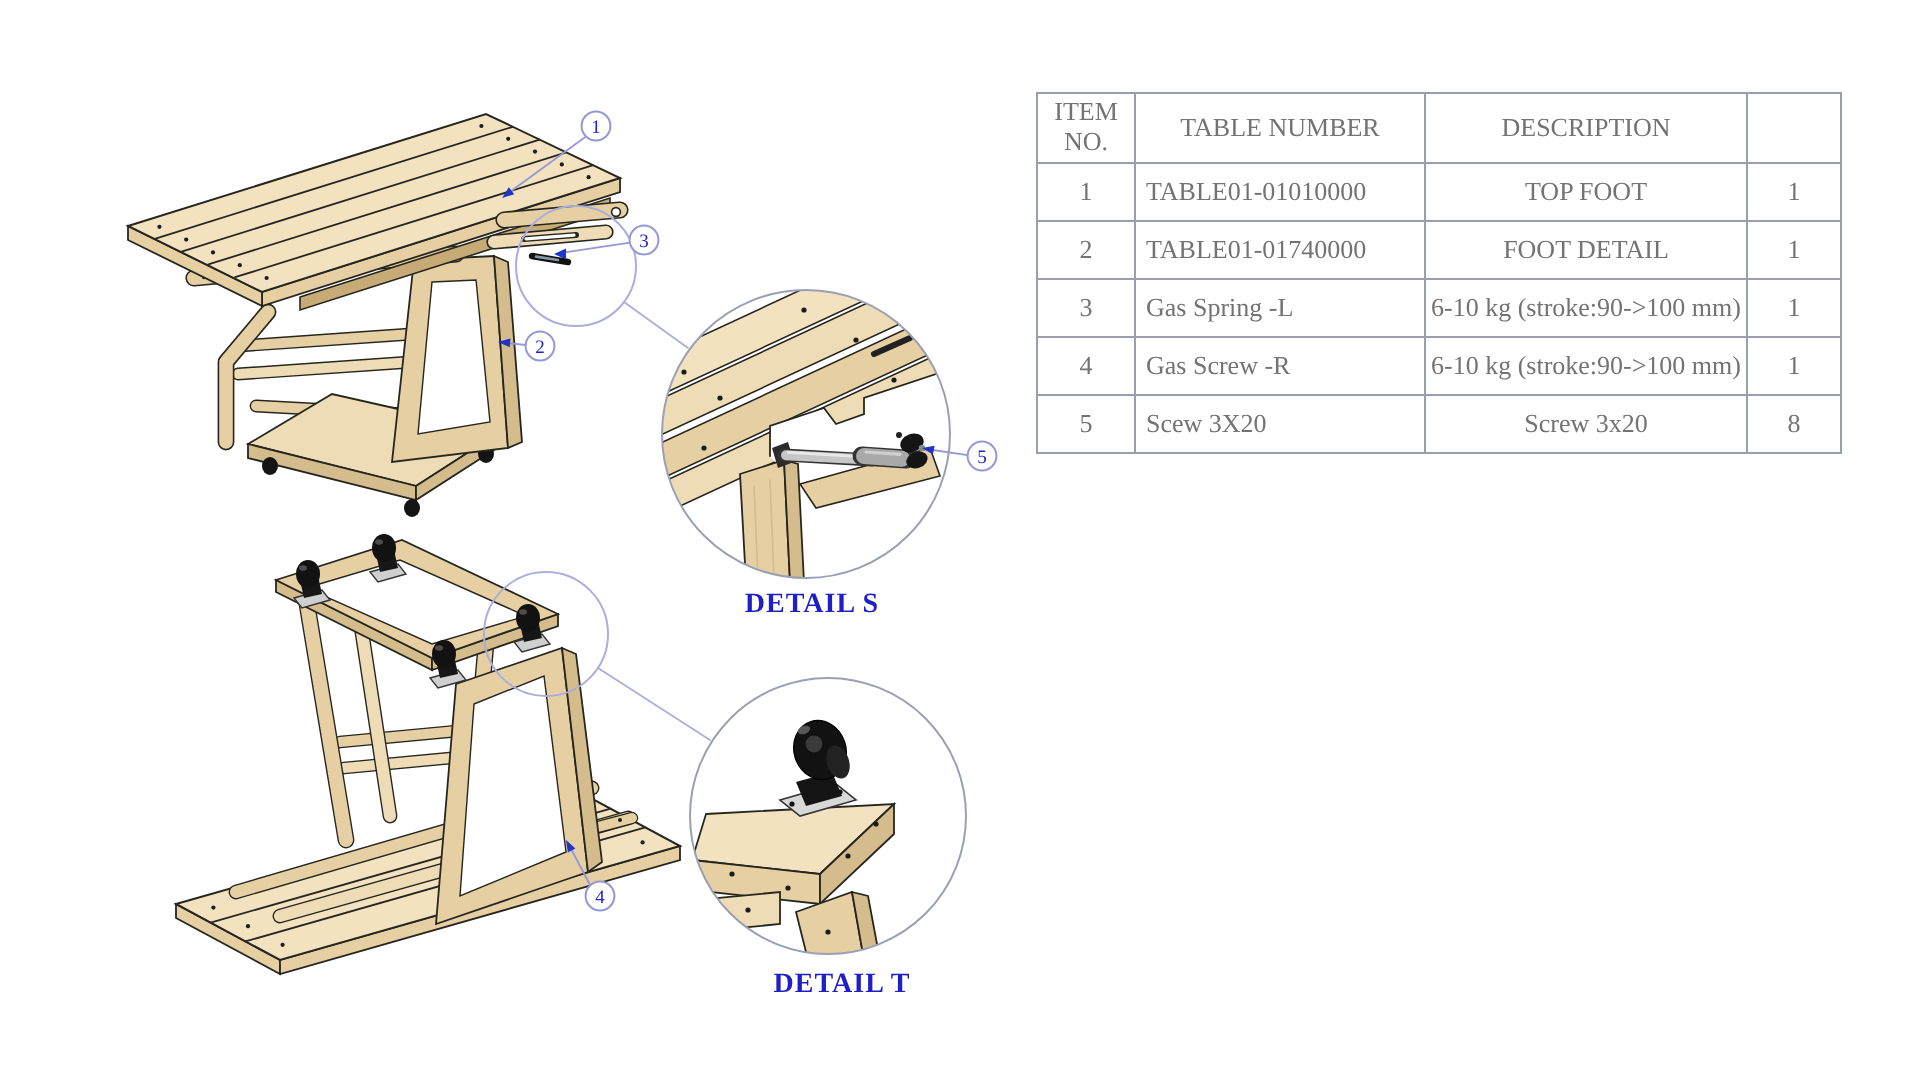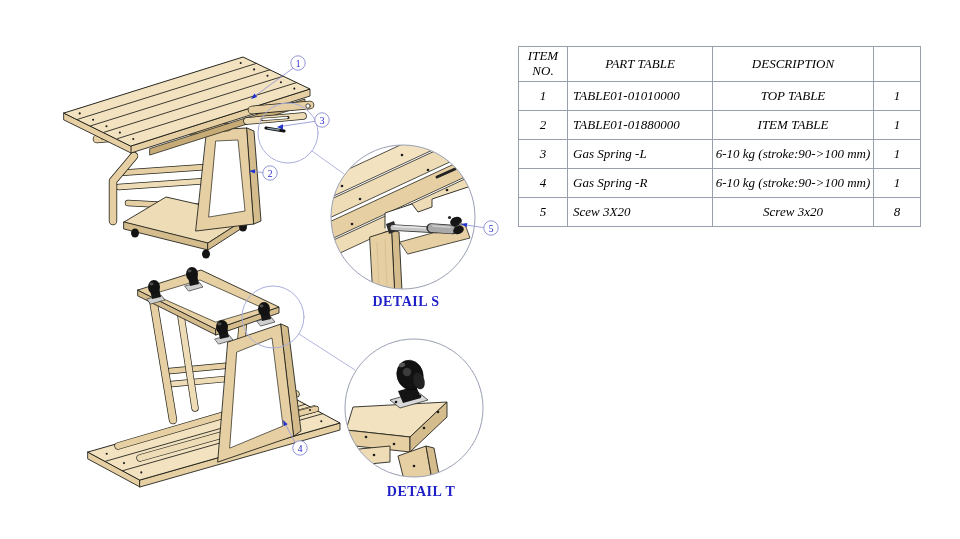--- a/index.html
+++ b/index.html
@@ -5,21 +5,21 @@
   html,body { margin:0; padding:0; background:#ffffff; }
   .sheet {
     position:relative; width:960px; height:539px; background:#ffffff;
     font-family:"Liberation Serif", serif; overflow:hidden;
   }
   .sheet svg { position:absolute; left:0; top:0; }
   
   .bom { position:absolute; left:518px; top:46px; }
   .bom table {
     border-collapse:collapse; table-layout:fixed;
-    font-family:"Liberation Serif", serif; color:#000000;font-style:italic;
+    font-family:"Liberation Serif", serif; color:#737373;
   }
   .bom td, .bom th {
     border:1px solid #9a9fae; font-weight:normal; font-size:13px;
     overflow:hidden; white-space:normal; padding:0 2px; text-align:center;
     vertical-align:middle; line-height:1.12;
   }
   .bom th { height:34px; }
   .bom td { height:28px; }
   .col-item { width:49px; }
   .col-part { width:145px; }
@@ -351,45 +351,45 @@
   <table>
     <colgroup>
       <col class="col-item">
           <col class="col-part">
           <col class="col-desc">
           <col class="col-qty">
     </colgroup>
     <tbody>
           <tr>
       <th>ITEM NO.</th>
-      <th>PART TABLE</th>
+      <th>TABLE NUMBER</th>
       <th>DESCRIPTION</th>
       <th></th>
     </tr>
     <tr>
       <td>1</td>
       <td class="part">TABLE01-01010000</td>
-      <td>TOP TABLE</td>
+      <td>TOP FOOT</td>
       <td>1</td>
     </tr>
     <tr>
       <td>2</td>
-      <td class="part">TABLE01-01880000</td>
-      <td>ITEM TABLE</td>
+      <td class="part">TABLE01-01740000</td>
+      <td>FOOT DETAIL</td>
       <td>1</td>
     </tr>
     <tr>
       <td>3</td>
       <td class="part">Gas Spring -L</td>
       <td>6-10 kg (stroke:90-&gt;100 mm)</td>
       <td>1</td>
     </tr>
     <tr>
       <td>4</td>
-      <td class="part">Gas Spring -R</td>
+      <td class="part">Gas Screw -R</td>
       <td>6-10 kg (stroke:90-&gt;100 mm)</td>
       <td>1</td>
     </tr>
     <tr>
       <td>5</td>
       <td class="part">Scew 3X20</td>
       <td>Screw 3x20</td>
       <td>8</td>
     </tr>
   </tbody>

